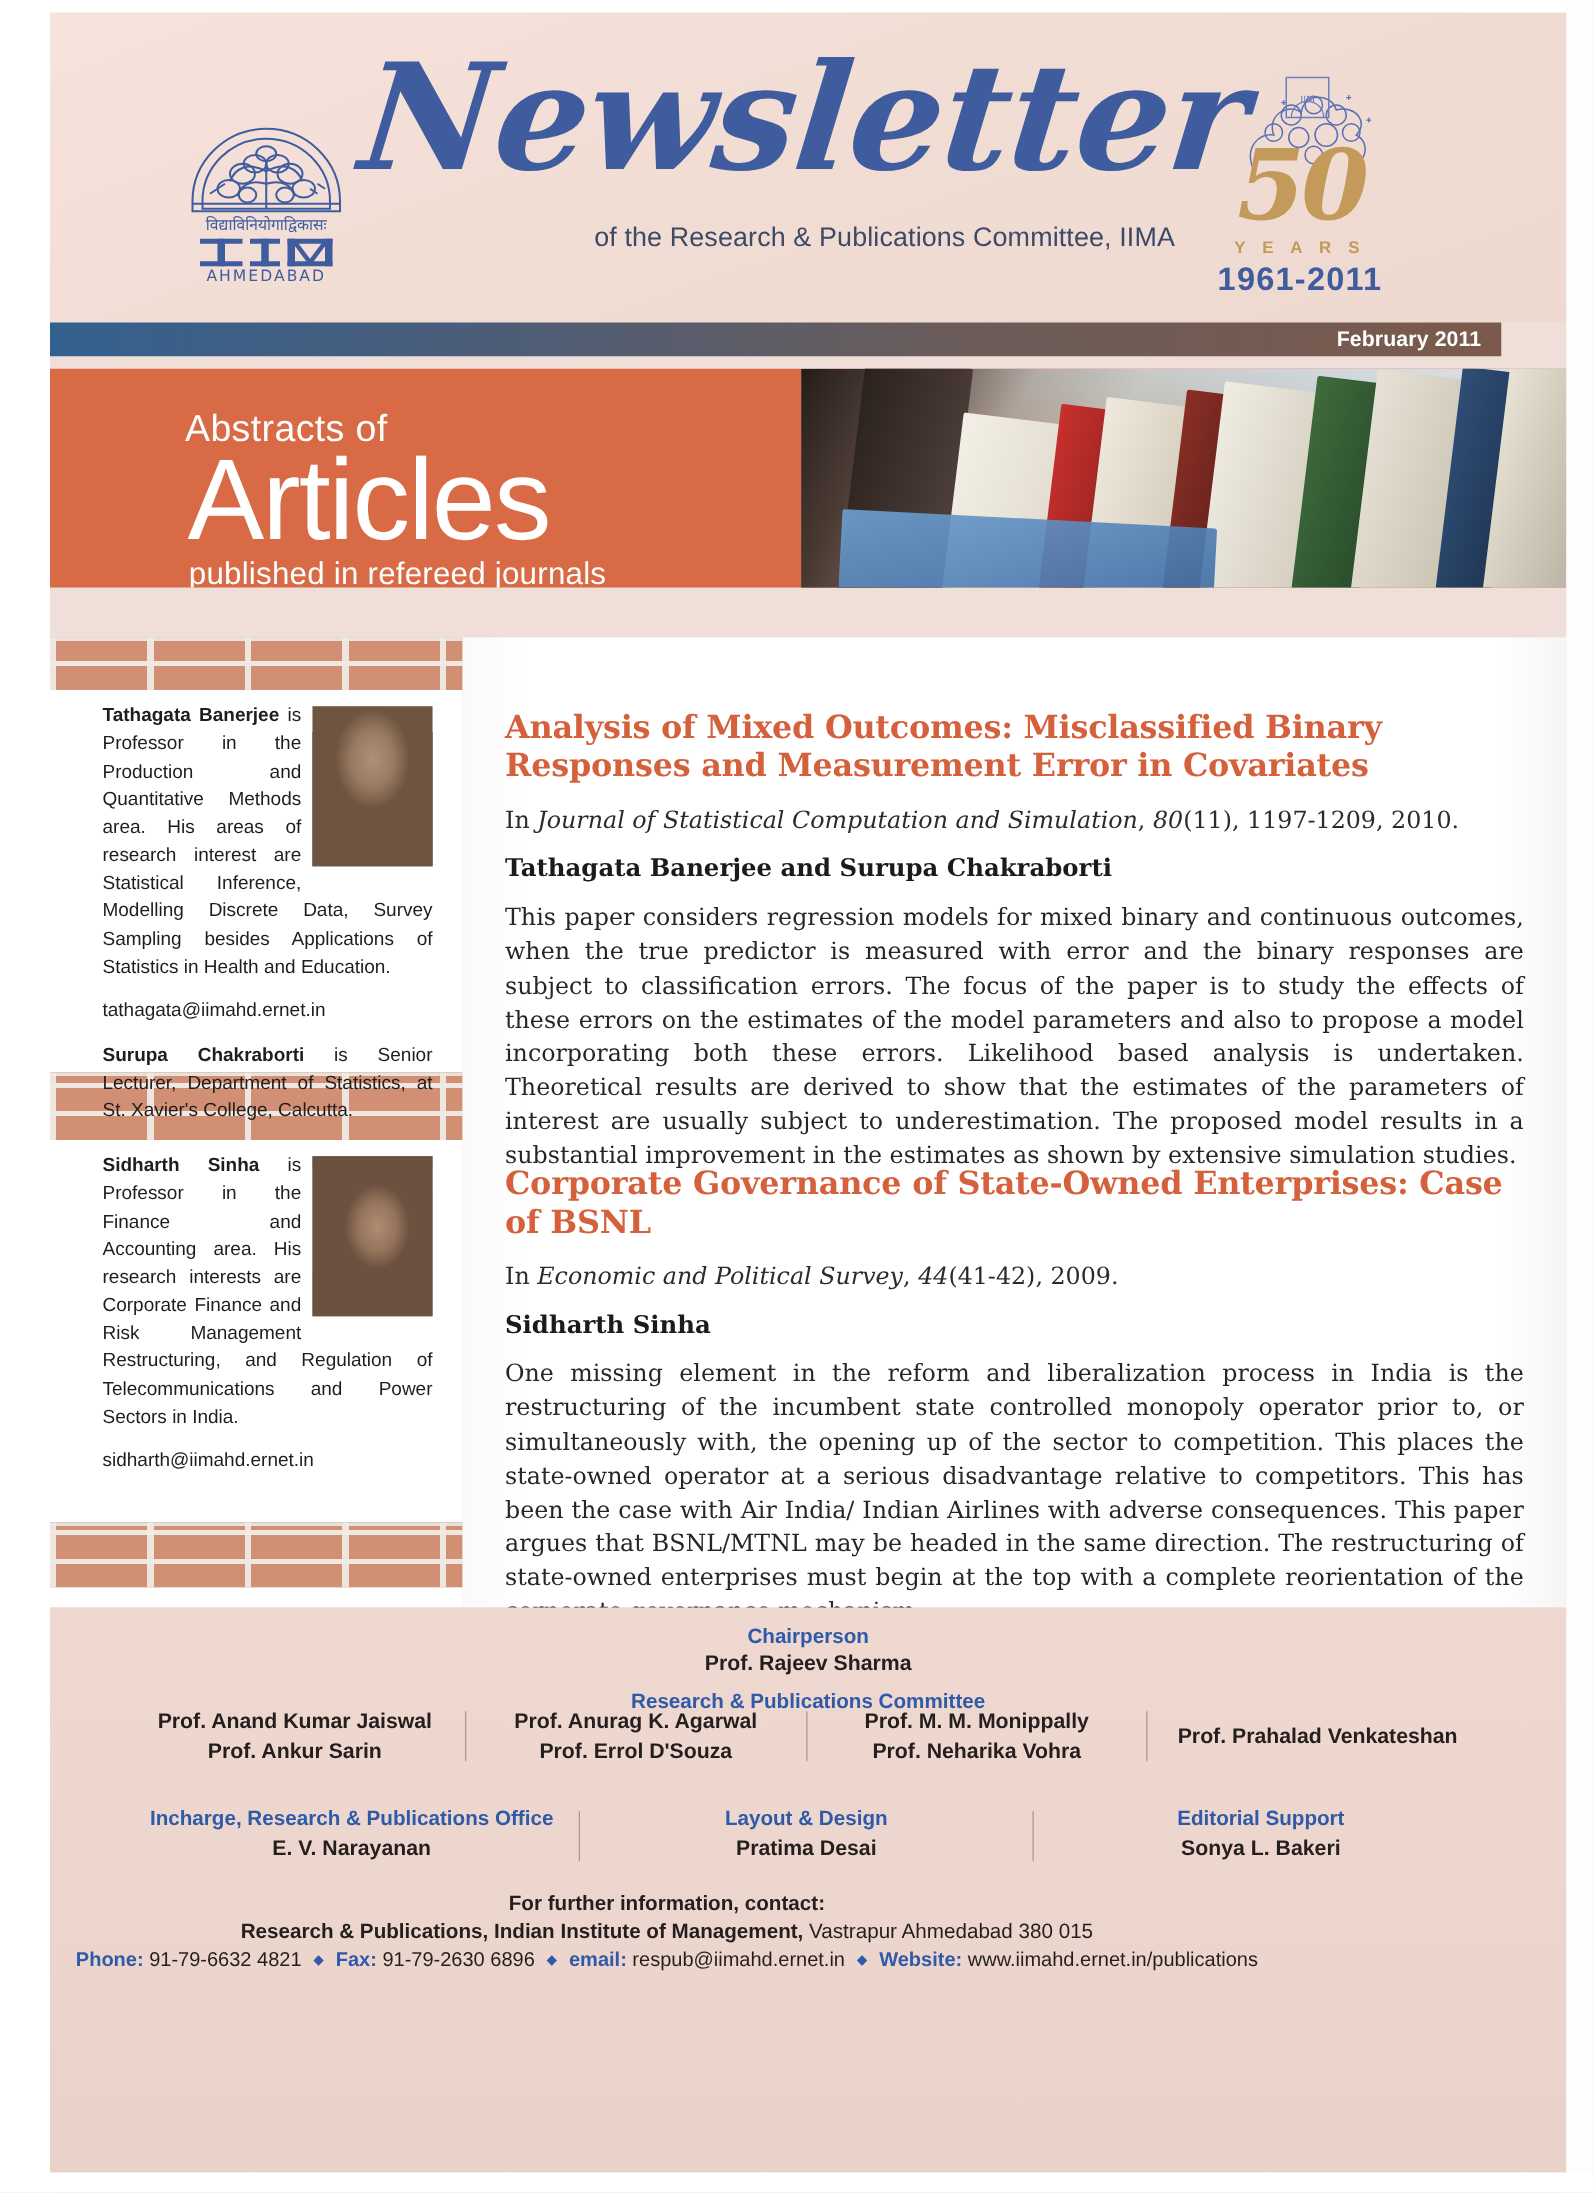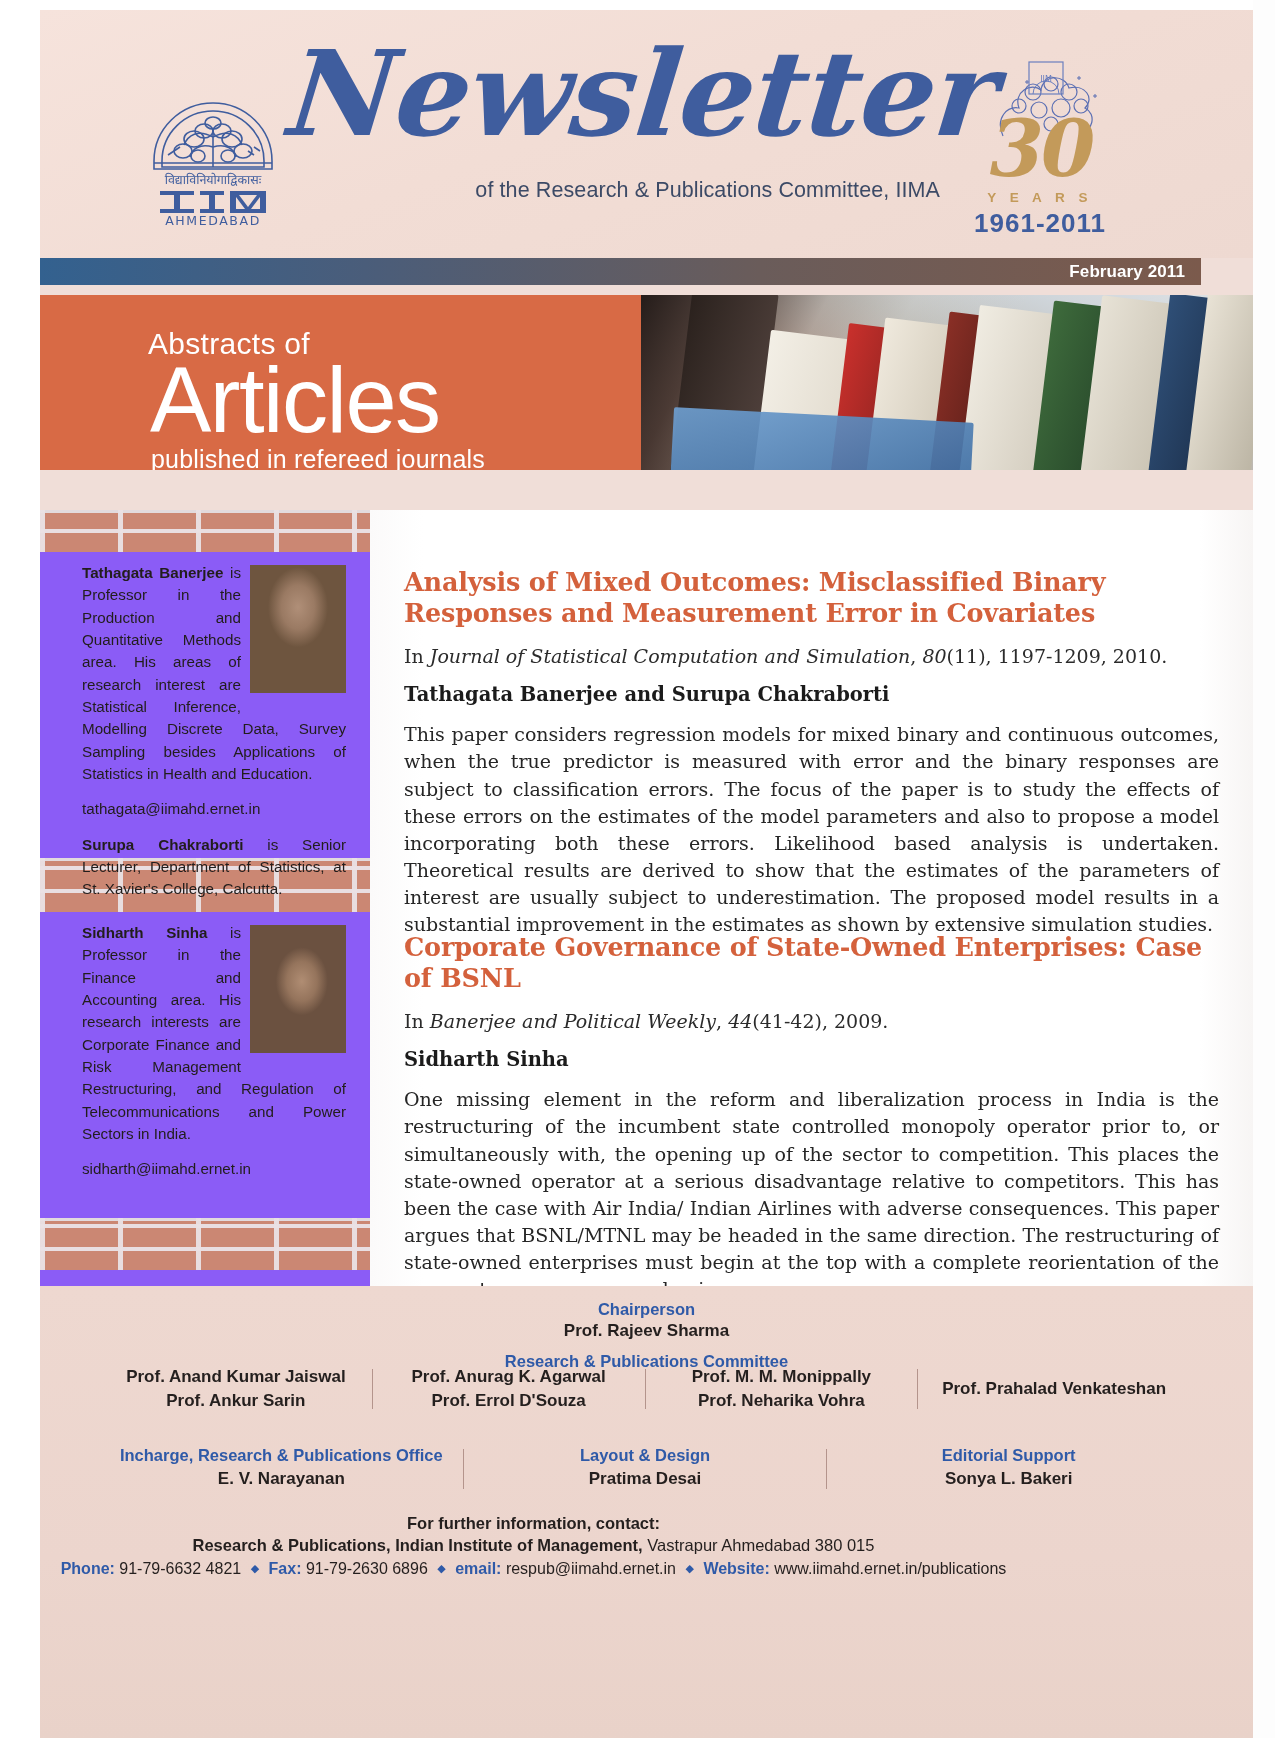--- a/index.html
+++ b/index.html
@@ -97,21 +97,21 @@
   .b-articles {
     font-size:92px; font-weight:300; line-height:.98; letter-spacing:-1.5px;
     margin-top:-6px; margin-left:2px;
   }
   .b-published { font-size:25px; font-weight:300; letter-spacing:.2px; margin-top:0px; margin-left:3px; }
 
   
   .bodyzone { position:absolute; left:40px; top:510px; width:1213px; height:776px; }
   .sidebar {
     position:absolute; left:0; top:0; width:330px; height:776px;
-    background:#8b5cf6;
+    background:#ffffff;
   }
   .brick {
     position:absolute; left:0; width:330px; height:48px;
     background:
       linear-gradient(#e7e1dc 0 3px, transparent 3px),
       repeating-linear-gradient(0deg, #cf8a6c 0 19px, #efe6e0 19px 23px),
       #cf8a6c;
     opacity:.95;
     overflow:hidden;
   }
@@ -275,21 +275,21 @@
           <g stroke-width="1">
             <path d="M52 34 l4 0 M54 32 l0 4 M104 30 l4 0 M106 28 l0 4 M120 48 l4 0 M122 46 l0 4"></path>
           </g>
         </g>
       </svg>
       <svg class="iimseal" viewBox="0 0 38 44" xmlns="http://www.w3.org/2000/svg">
         <rect x="2" y="6" width="34" height="32" fill="none" stroke="#6b7fbf" stroke-width="1.2"></rect>
         <path d="M6 38 A 13 13 0 0 1 32 38" fill="none" stroke="#6b7fbf" stroke-width="1"></path>
         <text x="19" y="26" text-anchor="middle" font-family="DejaVu Sans, sans-serif" font-size="8" fill="#6b7fbf">IIM</text>
       </svg>
-      <div class="fifty">30</div>
+      <div class="fifty">50</div>
       <div class="years">Y E A R S</div>
       <div class="yr">1961-2011</div>
     </div>
   </div>
 
   <div class="datebar">
     <div class="dtext">February 2011</div>
   </div>
 
   <div class="banner">
@@ -338,21 +338,21 @@
 
       <div class="article art1">
         <h2 class="art-title">Analysis of Mixed Outcomes: Misclassified Binary Responses and Measurement Error in Covariates</h2>
         <p class="art-cite"><span>In </span><i>Journal of Statistical Computation and Simulation</i><span>, </span><i>80</i><span>(11), 1197-1209, 2010.</span></p>
         <p class="art-authors">Tathagata Banerjee and Surupa Chakraborti</p>
         <p class="art-body">This paper considers regression models for mixed binary and continuous outcomes, when the true predictor is measured with error and the binary responses are subject to classification errors. The focus of the paper is to study the effects of these errors on the estimates of the model parameters and also to propose a model incorporating both these errors. Likelihood based analysis is undertaken. Theoretical results are derived to show that the estimates of the parameters of interest are usually subject to underestimation. The proposed model results in a substantial improvement in the estimates as shown by extensive simulation studies.</p>
       </div>
 
       <div class="article art2">
         <h2 class="art-title">Corporate Governance of State-Owned Enterprises: Case of BSNL</h2>
-        <p class="art-cite"><span>In </span><i>Banerjee and Political Weekly</i><span>, </span><i>44</i><span>(41-42), 2009.</span></p>
+        <p class="art-cite"><span>In </span><i>Economic and Political Survey</i><span>, </span><i>44</i><span>(41-42), 2009.</span></p>
         <p class="art-authors">Sidharth Sinha</p>
         <p class="art-body">One missing element in the reform and liberalization process in India is the restructuring of the incumbent state controlled monopoly operator prior to, or simultaneously with, the opening up of the sector to competition. This places the state-owned operator at a serious disadvantage relative to competitors. This has been the case with Air India/ Indian Airlines with adverse consequences. This paper argues that BSNL/MTNL may be headed in the same direction. The restructuring of state-owned enterprises must begin at the top with a complete reorientation of the corporate governance mechanism</p>
       </div>
     </div>
   </div>
 
   <div class="footer">
 
     <div class="f-chair">
       <div class="f-role">Chairperson</div>

